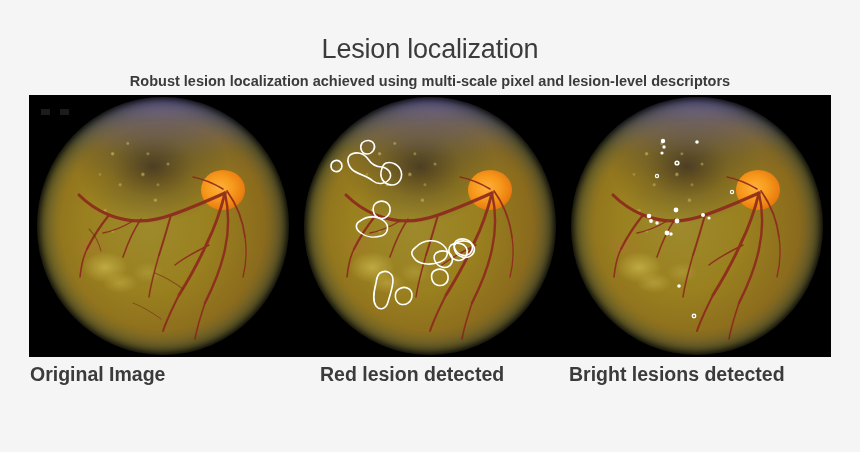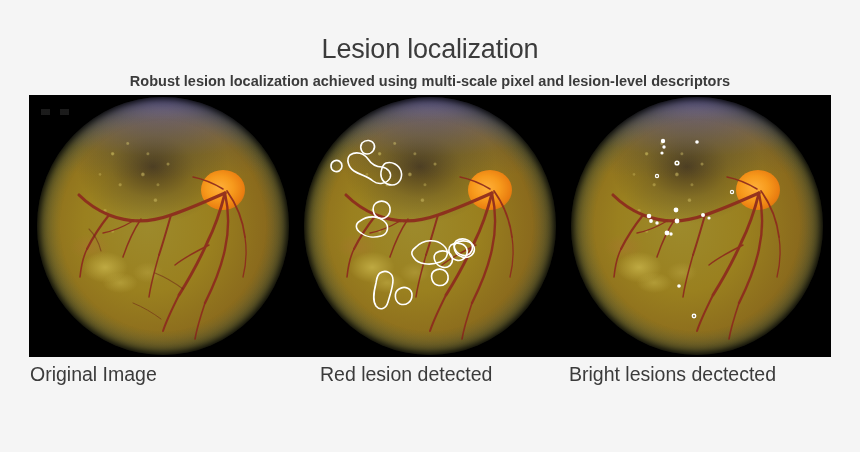--- a/index.html
+++ b/index.html
@@ -184,21 +184,21 @@
   .captions {
     position: absolute;
     left: 0;
     top: 362px;
     width: 860px;
     height: 30px;
   }
   .caption {
     position: absolute;
     font-size: 19.5px;
-    font-weight: normal;
+    font-weight: bold;
     color: #3b3b3b;
     white-space: nowrap;
     line-height: 24px;
   }
   .cap0 { left: 30px; }
   .cap1 { left: 320px; }
   .cap2 { left: 569px; }
 </style>
 </head>
 <body>
@@ -347,16 +347,16 @@
         </svg>
       </div>
       <div class="edge-soft"></div>
     </div>
 
   </div>
 
   <div class="captions">
     <div class="caption cap0">Original Image</div>
     <div class="caption cap1">Red lesion detected</div>
-    <div class="caption cap2">Bright lesions dectected</div>
+    <div class="caption cap2">Bright lesions detected</div>
   </div>
 
 </div>
 
 </body></html>

